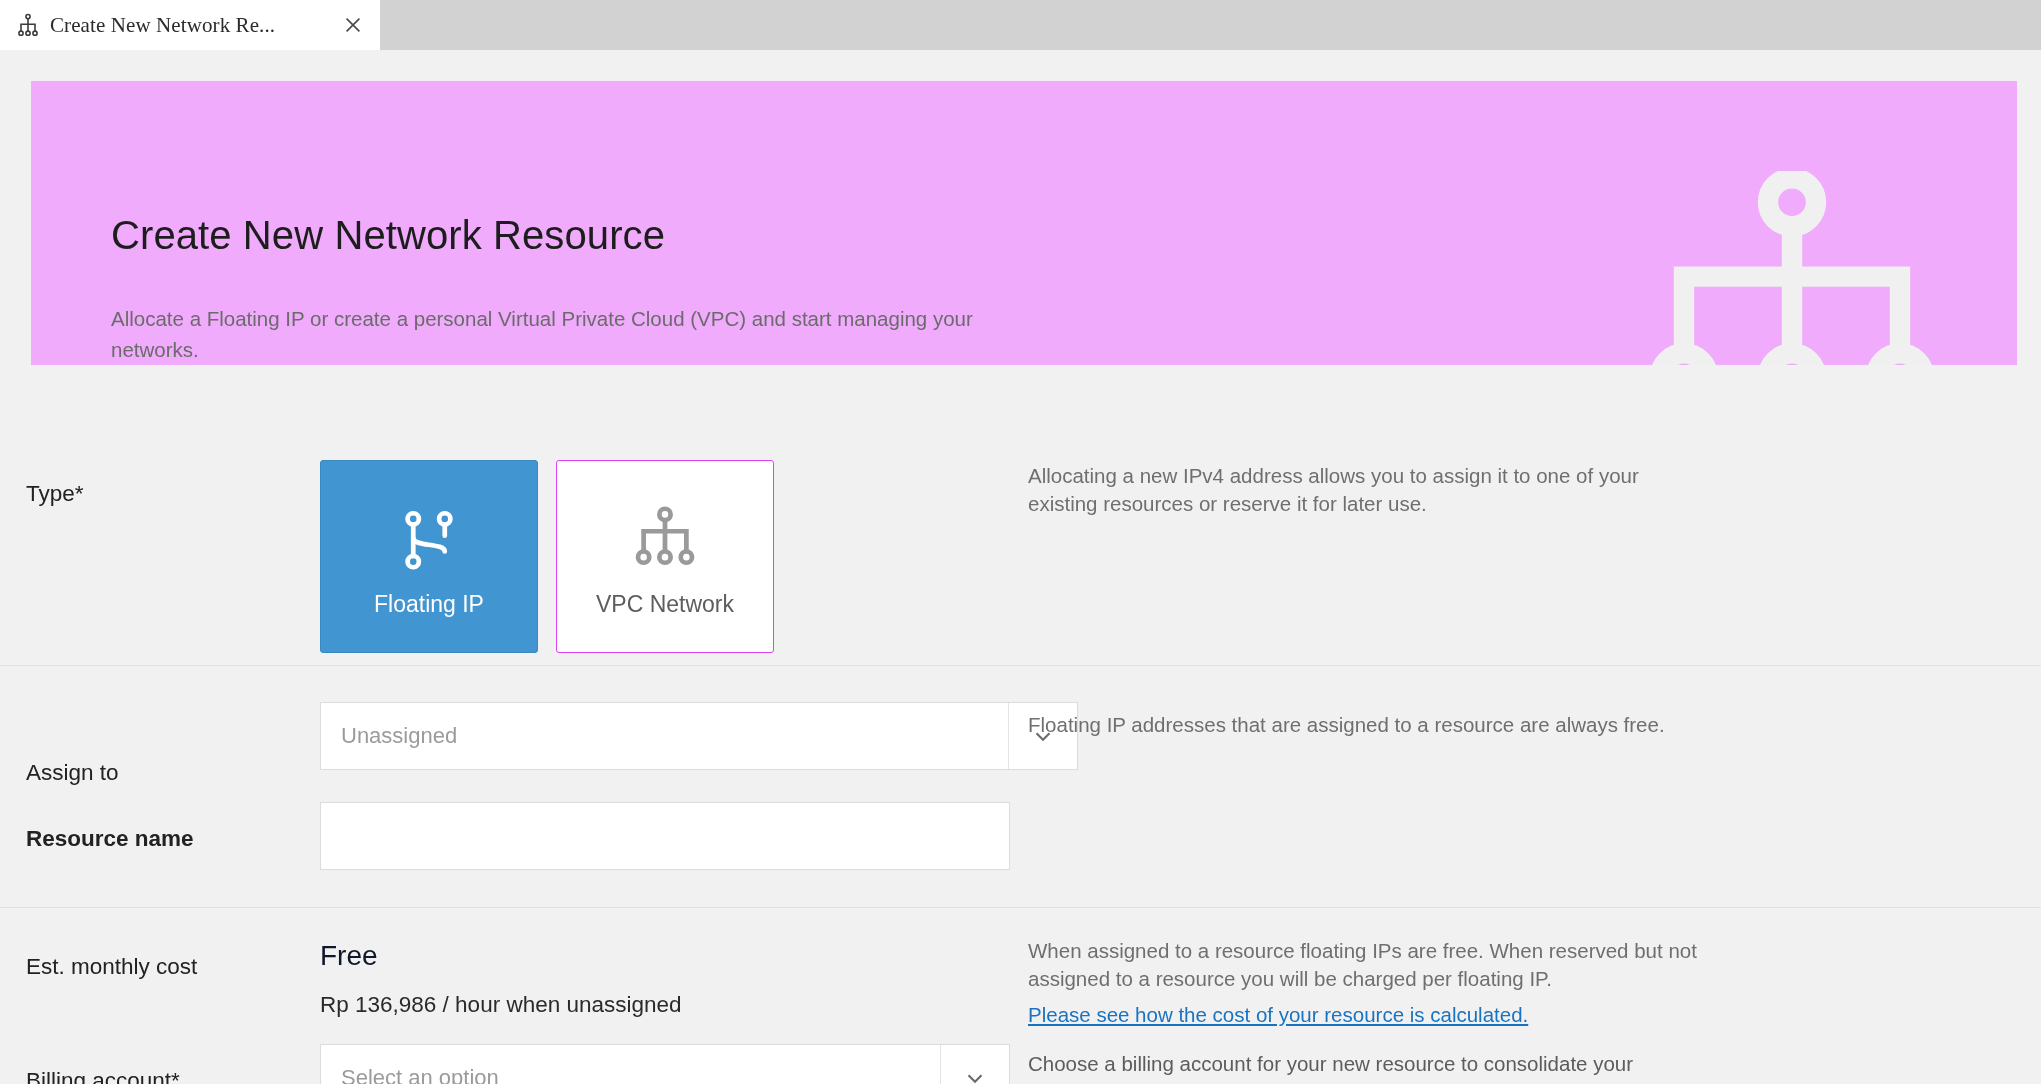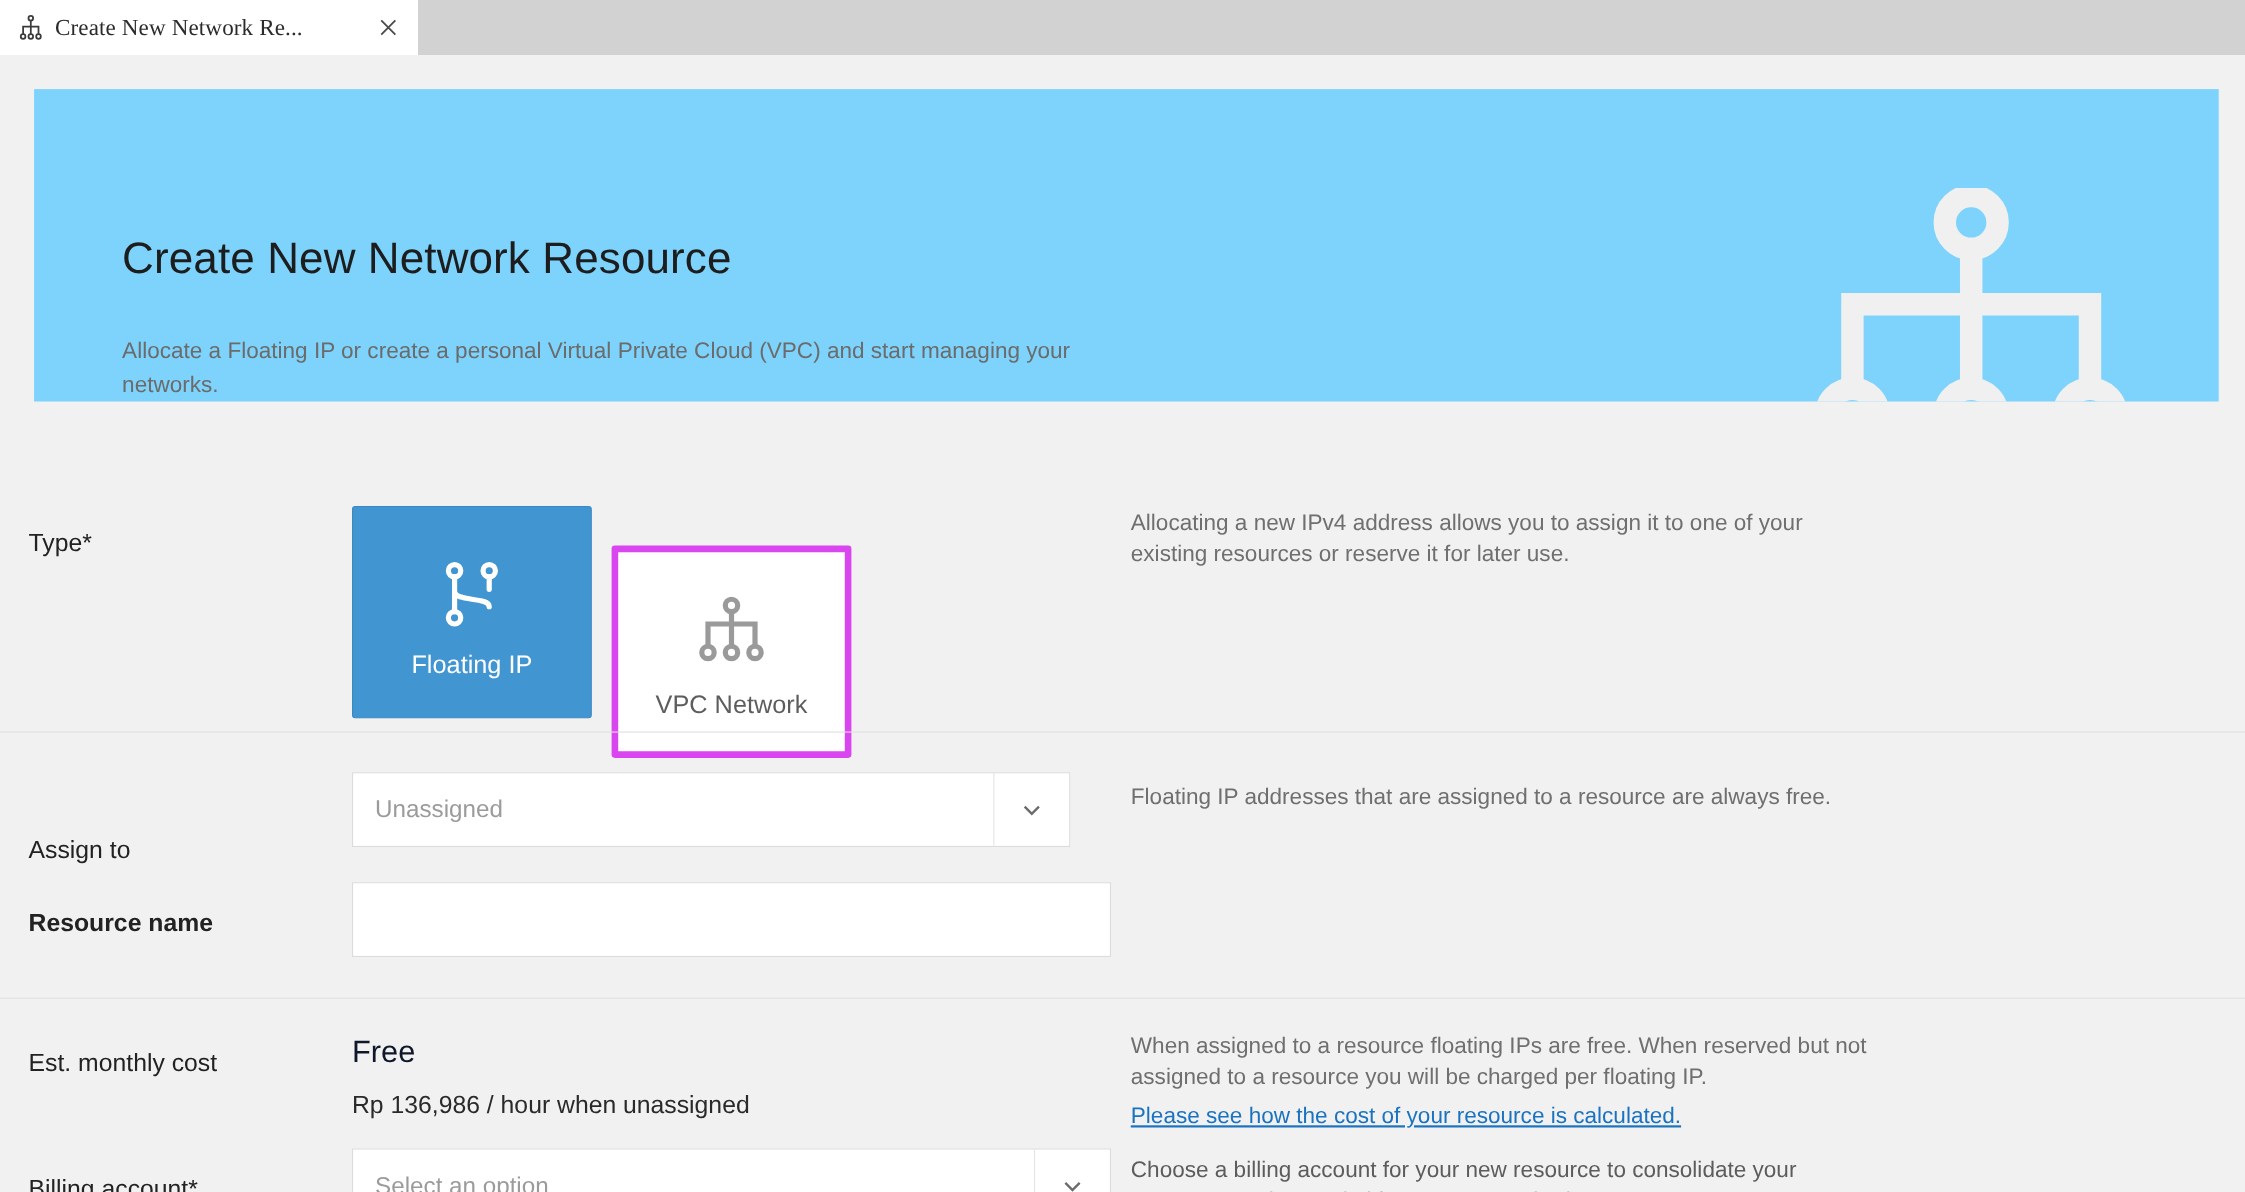--- a/index.html
+++ b/index.html
@@ -72,21 +72,21 @@
     overflow: hidden;
     position: relative;
   }
 
   .hero {
     position: absolute;
     left: 31px;
     top: 31px;
     width: 1986px;
     height: 284px;
-    background: #7dd3fc;
+    background: #f0abfc;
     overflow: hidden;
   }
   .hero-title {
     position: absolute;
     left: 80px;
     top: 132px;
     font-size: 40px;
     font-weight: 400;
     color: #1d1d1d;
     letter-spacing: 0.1px;
@@ -147,22 +147,21 @@
     align-items: center;
     justify-content: center;
     cursor: default;
   }
   .card.selected {
     background: #4195d1;
     border: 1px solid #3a88c0;
   }
   .card.unselected {
     background: #ffffff;
-    border: 6px solid #d946ef;
-    margin-top: 36px;
+    border: 1px solid #d946ef;
   }
   .card-icon {
     height: 86px;
     display: flex;
     align-items: center;
     justify-content: center;
     margin-bottom: 10px;
   }
   .card-label {
     font-size: 23px;
@@ -282,21 +281,21 @@
     </div>
 
     <div class="helper" style="left:1028px; top:412px; width:680px;">Allocating a new IPv4 address allows you to assign it to one of your existing resources or reserve it for later use.</div>
   </div>
 
   <div class="divider" style="top:615px;"></div>
 
   <div class="section">
     <div class="label" style="left:26px; top:676px;margin-top:34px;">Assign to</div>
 
-    <div class="select-box" style="left:320px; top:652px; width:653px; height:68px;gap:16px;">
+    <div class="select-box" style="left:320px; top:652px; width:758px; height:68px;gap:16px;">
       <span class="select-value">Unassigned</span>
       <span class="select-arrow">
         <svg viewBox="0 0 24 24" width="26" height="26" fill="none" stroke="#6c6c6c" stroke-width="2">
           <path d="M6 9.5l6 6 6-6"></path>
         </svg>
       </span>
     </div>
 
     <div class="helper" style="left:1028px; top:661px; width:690px;">Floating IP addresses that are assigned to a resource are always free.</div>
   </div>

